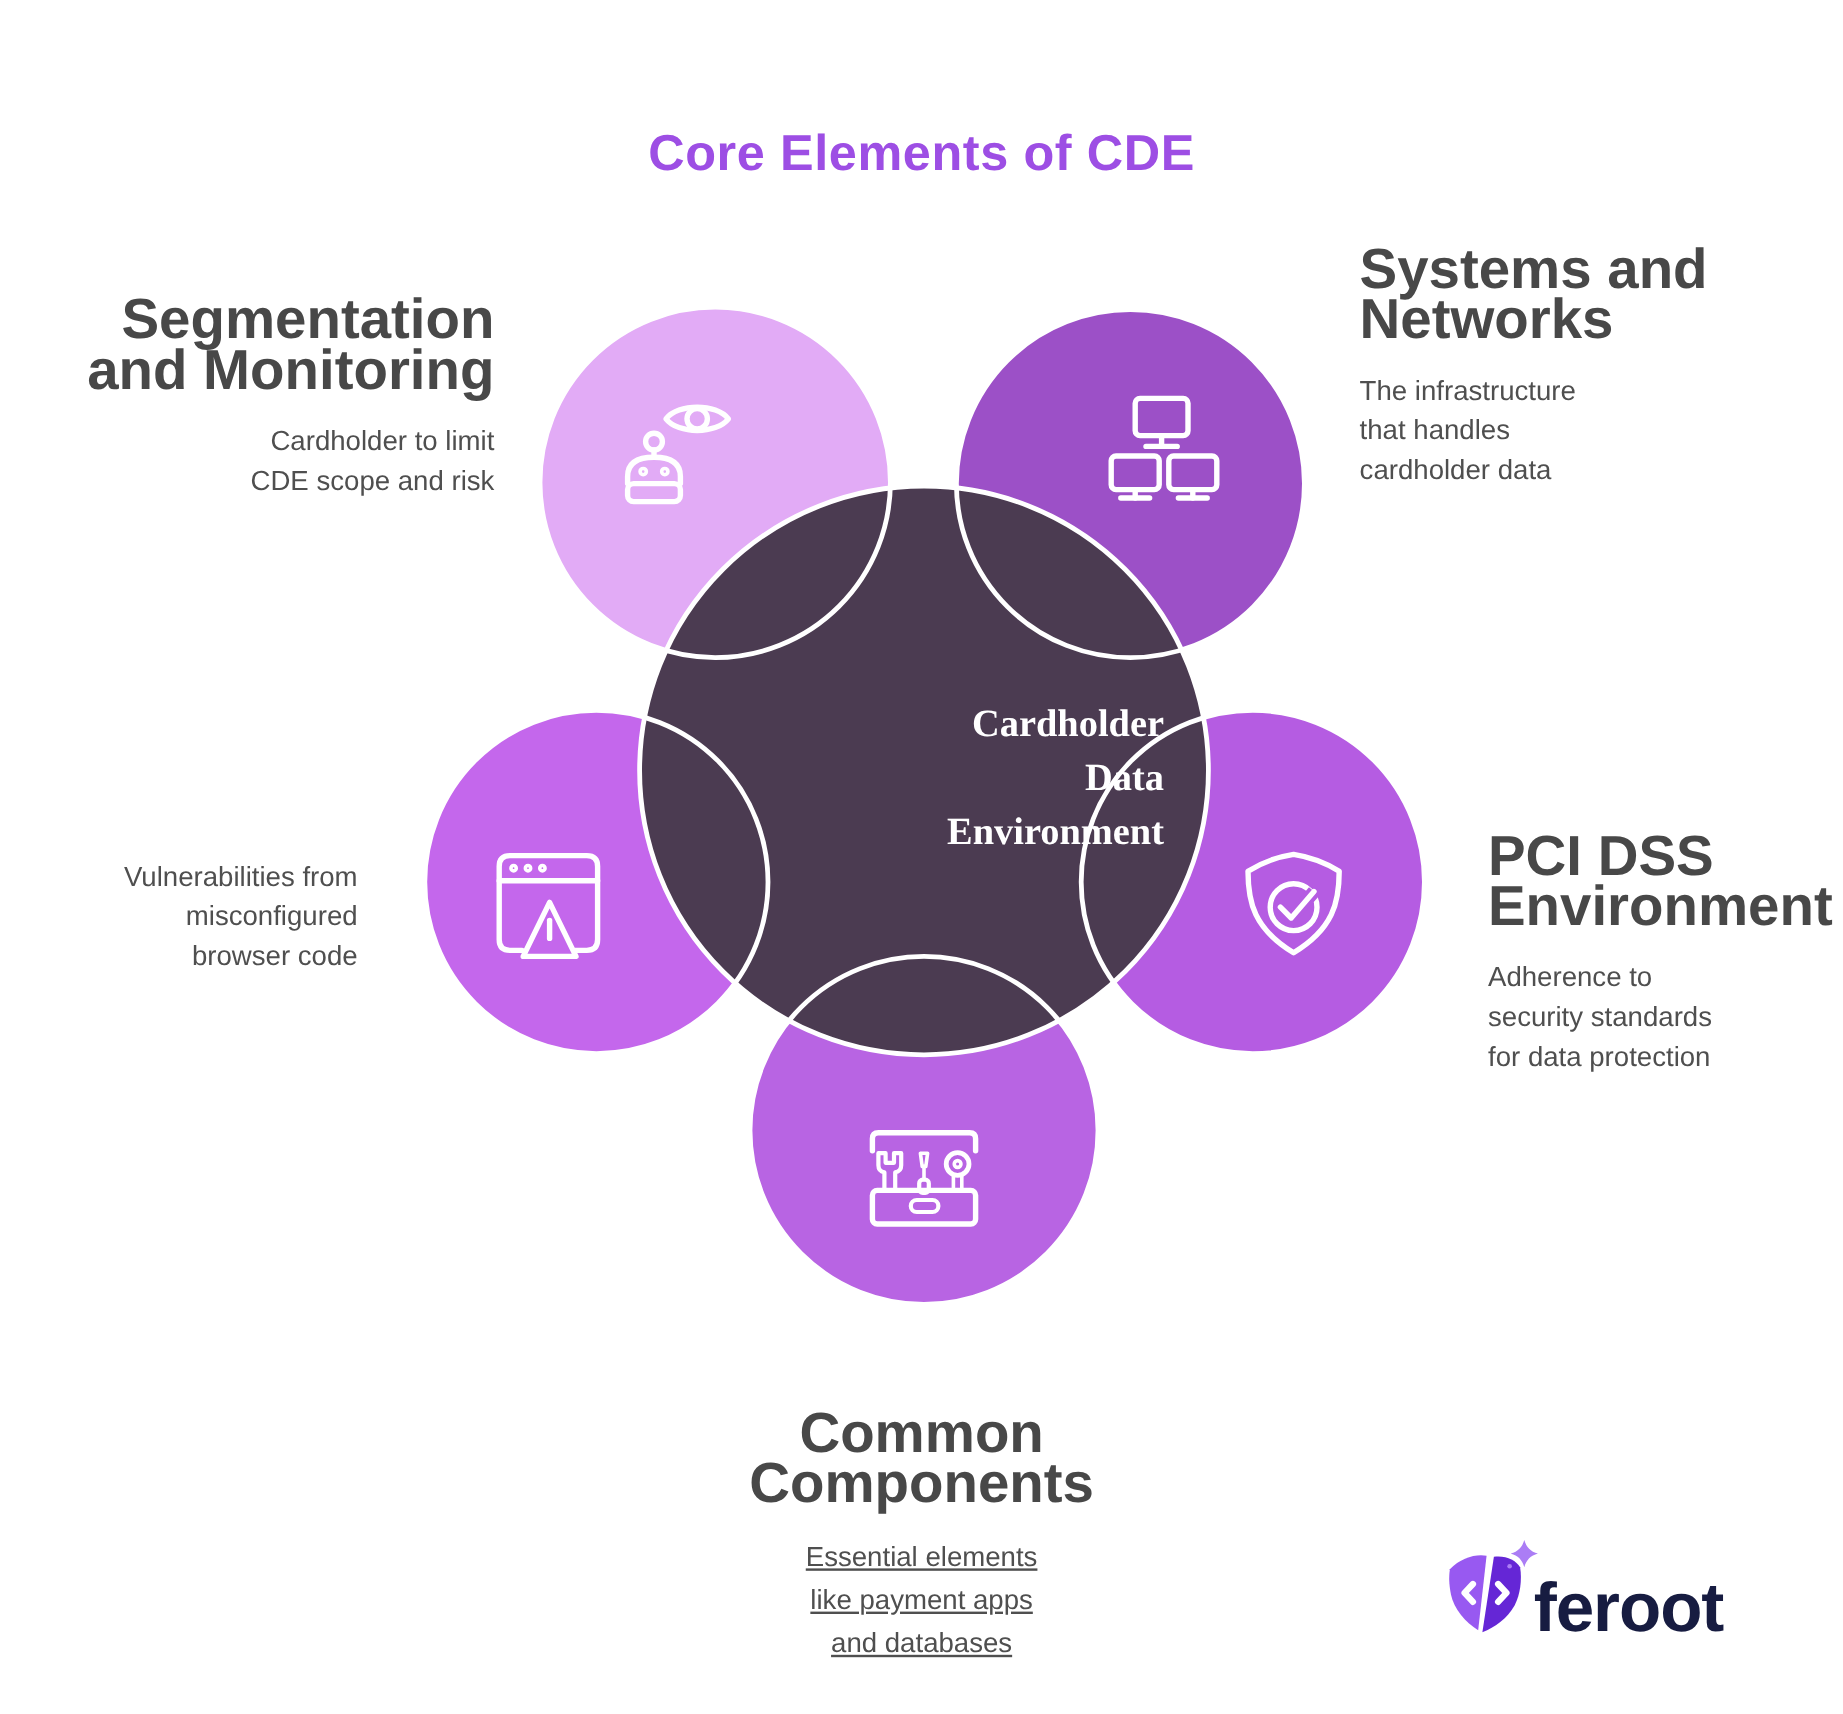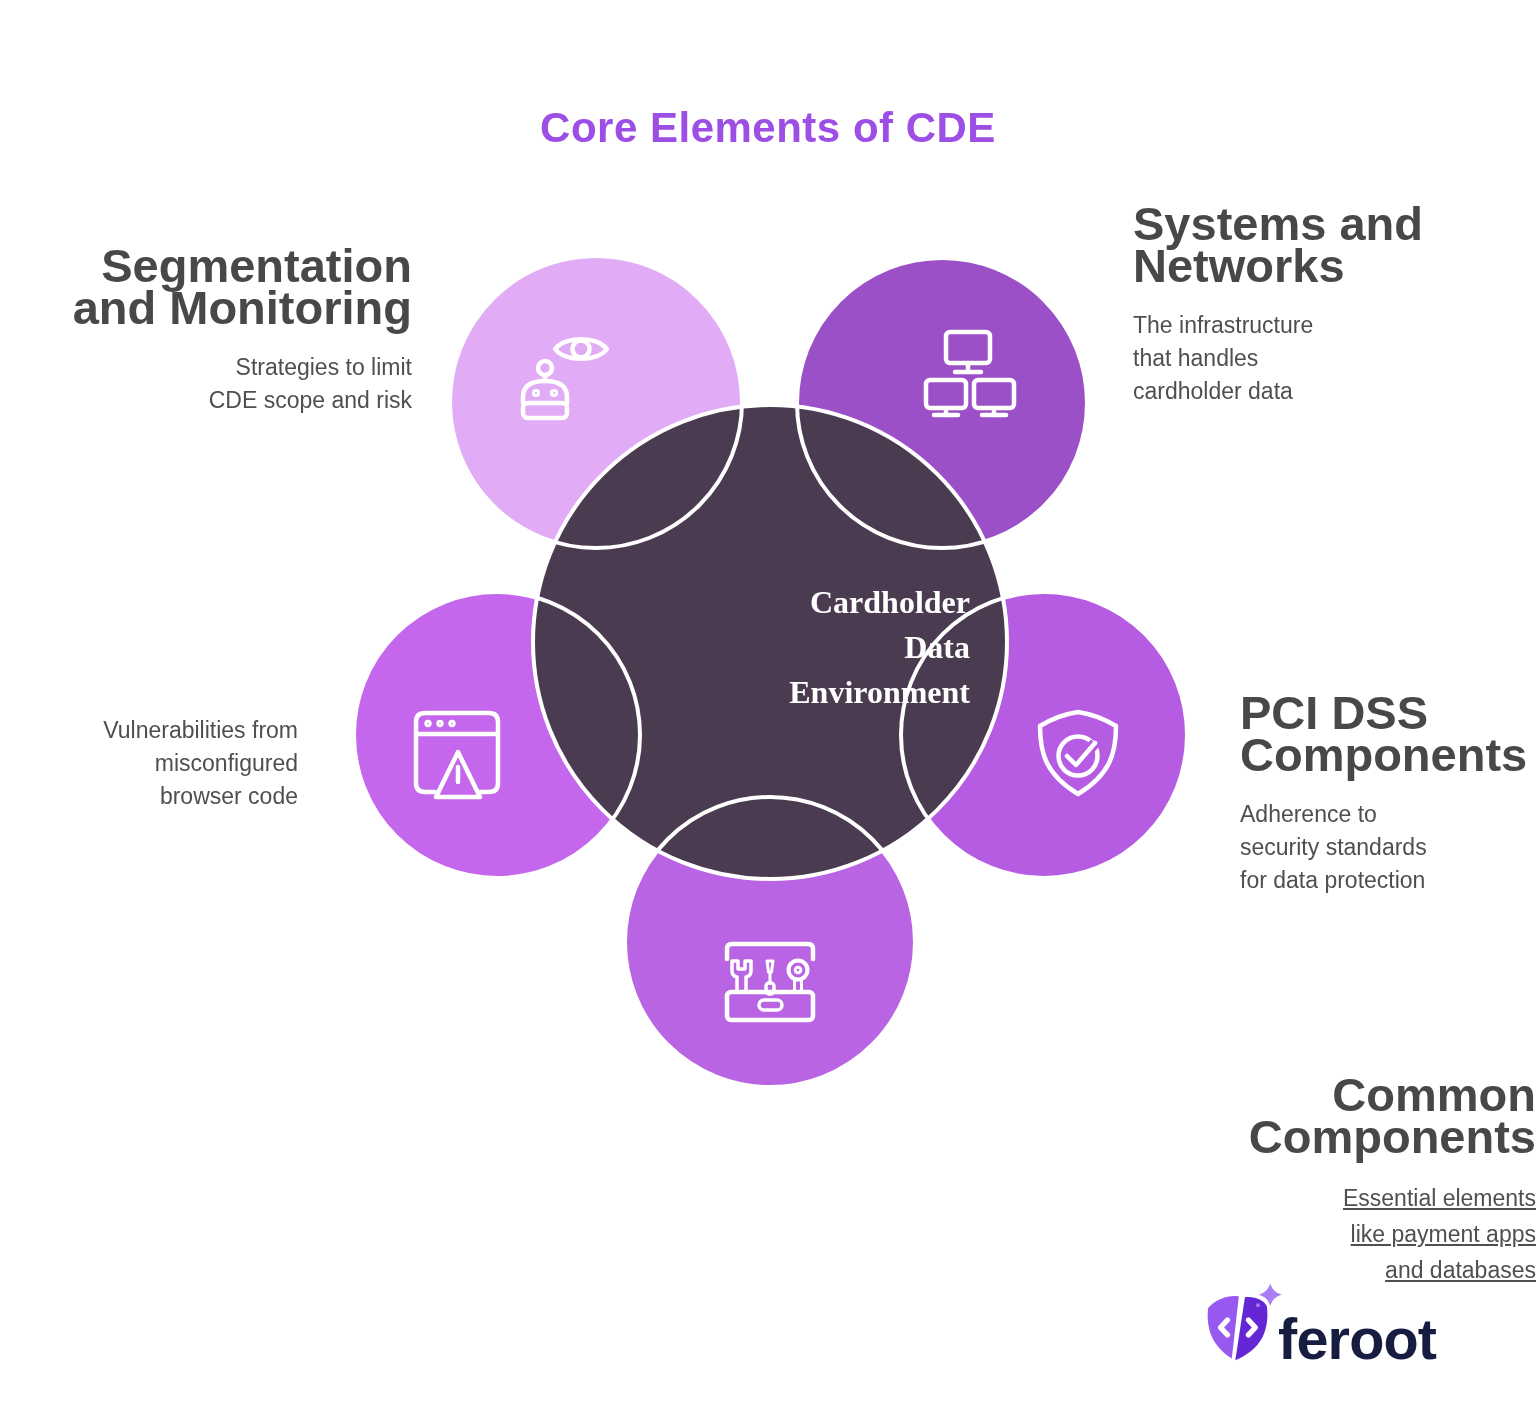--- a/index.html
+++ b/index.html
@@ -29,21 +29,21 @@
     margin-top:22px; font-size:23px; font-weight:400; color:#4f4f4f;
     line-height:33px; white-space:pre-line;
   }
   .align-right { text-align:right; }
   .align-left  { text-align:left; }
   .align-center{ text-align:center; }
   #seg-text    { top:245px;  right:1124px;margin-left:38px; }
   #sys-text    { top:203px;  left:1133px; }
   #client-text { top:692px;  right:1238px; }
   #pci-text    { top:692px;  left:1240px; }
-  #common-text { top:1074px; left:0; width:1536px;text-align:right; }
+  #common-text { top:1173px; left:0; width:1536px; }
   #common-text .node-desc { line-height:36px;text-decoration:underline; }
   .logo { position:absolute; left:1203px; top:1283px; }
 </style>
 </head>
 <body>
 
 <div class="canvas">
 
   <div class="page-title">Core Elements of CDE</div>
 
@@ -121,41 +121,41 @@
     <path d="M 86.5 49 L 86.5 62" stroke-width="3"></path>
   </svg>
 
   <div class="center-label">Cardholder
 Data
 Environment</div>
 
   <div class="node-text align-right" id="seg-text">
     <div class="node-heading">Segmentation
 and Monitoring</div>
-    <div class="node-desc">Strategies to limit
+    <div class="node-desc">Cardholder to limit
 CDE scope and risk</div>
   </div>
 
   <div class="node-text align-left" id="sys-text">
     <div class="node-heading">Systems and
 Networks</div>
     <div class="node-desc">The infrastructure
 that handles
 cardholder data</div>
   </div>
 
   <div class="node-text align-right" id="client-text">
     <div class="node-desc">Vulnerabilities from
 misconfigured
 browser code</div>
   </div>
 
   <div class="node-text align-left" id="pci-text">
     <div class="node-heading">PCI DSS
-Components</div>
+Environment</div>
     <div class="node-desc">Adherence to
 security standards
 for data protection</div>
   </div>
 
   <div class="node-text align-center" id="common-text">
     <div class="node-heading">Common
 Components</div>
     <div class="node-desc">Essential elements
 like payment apps

